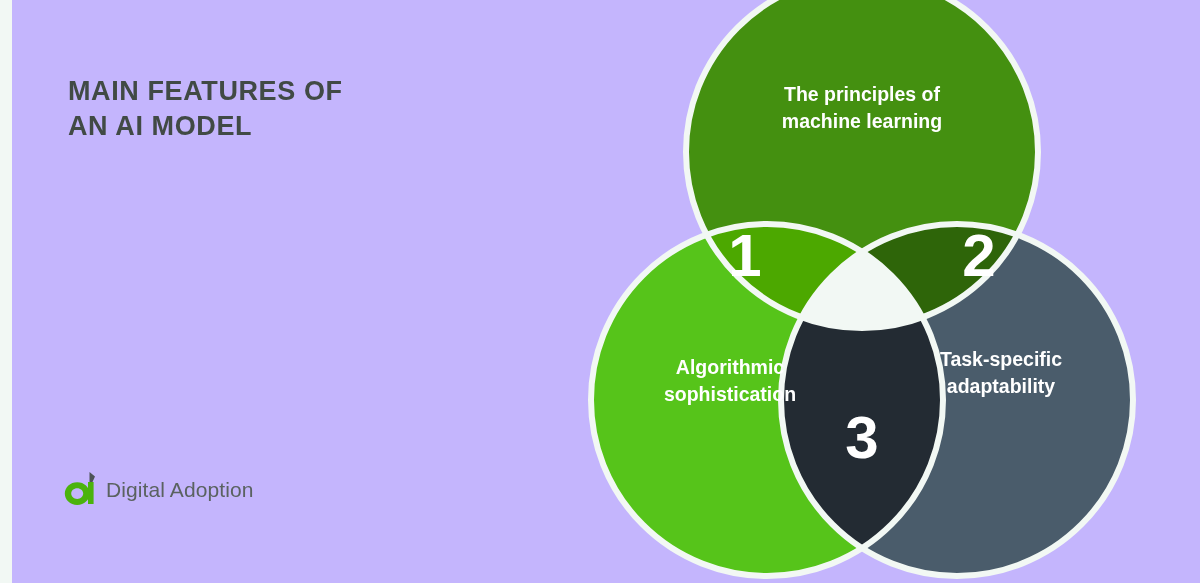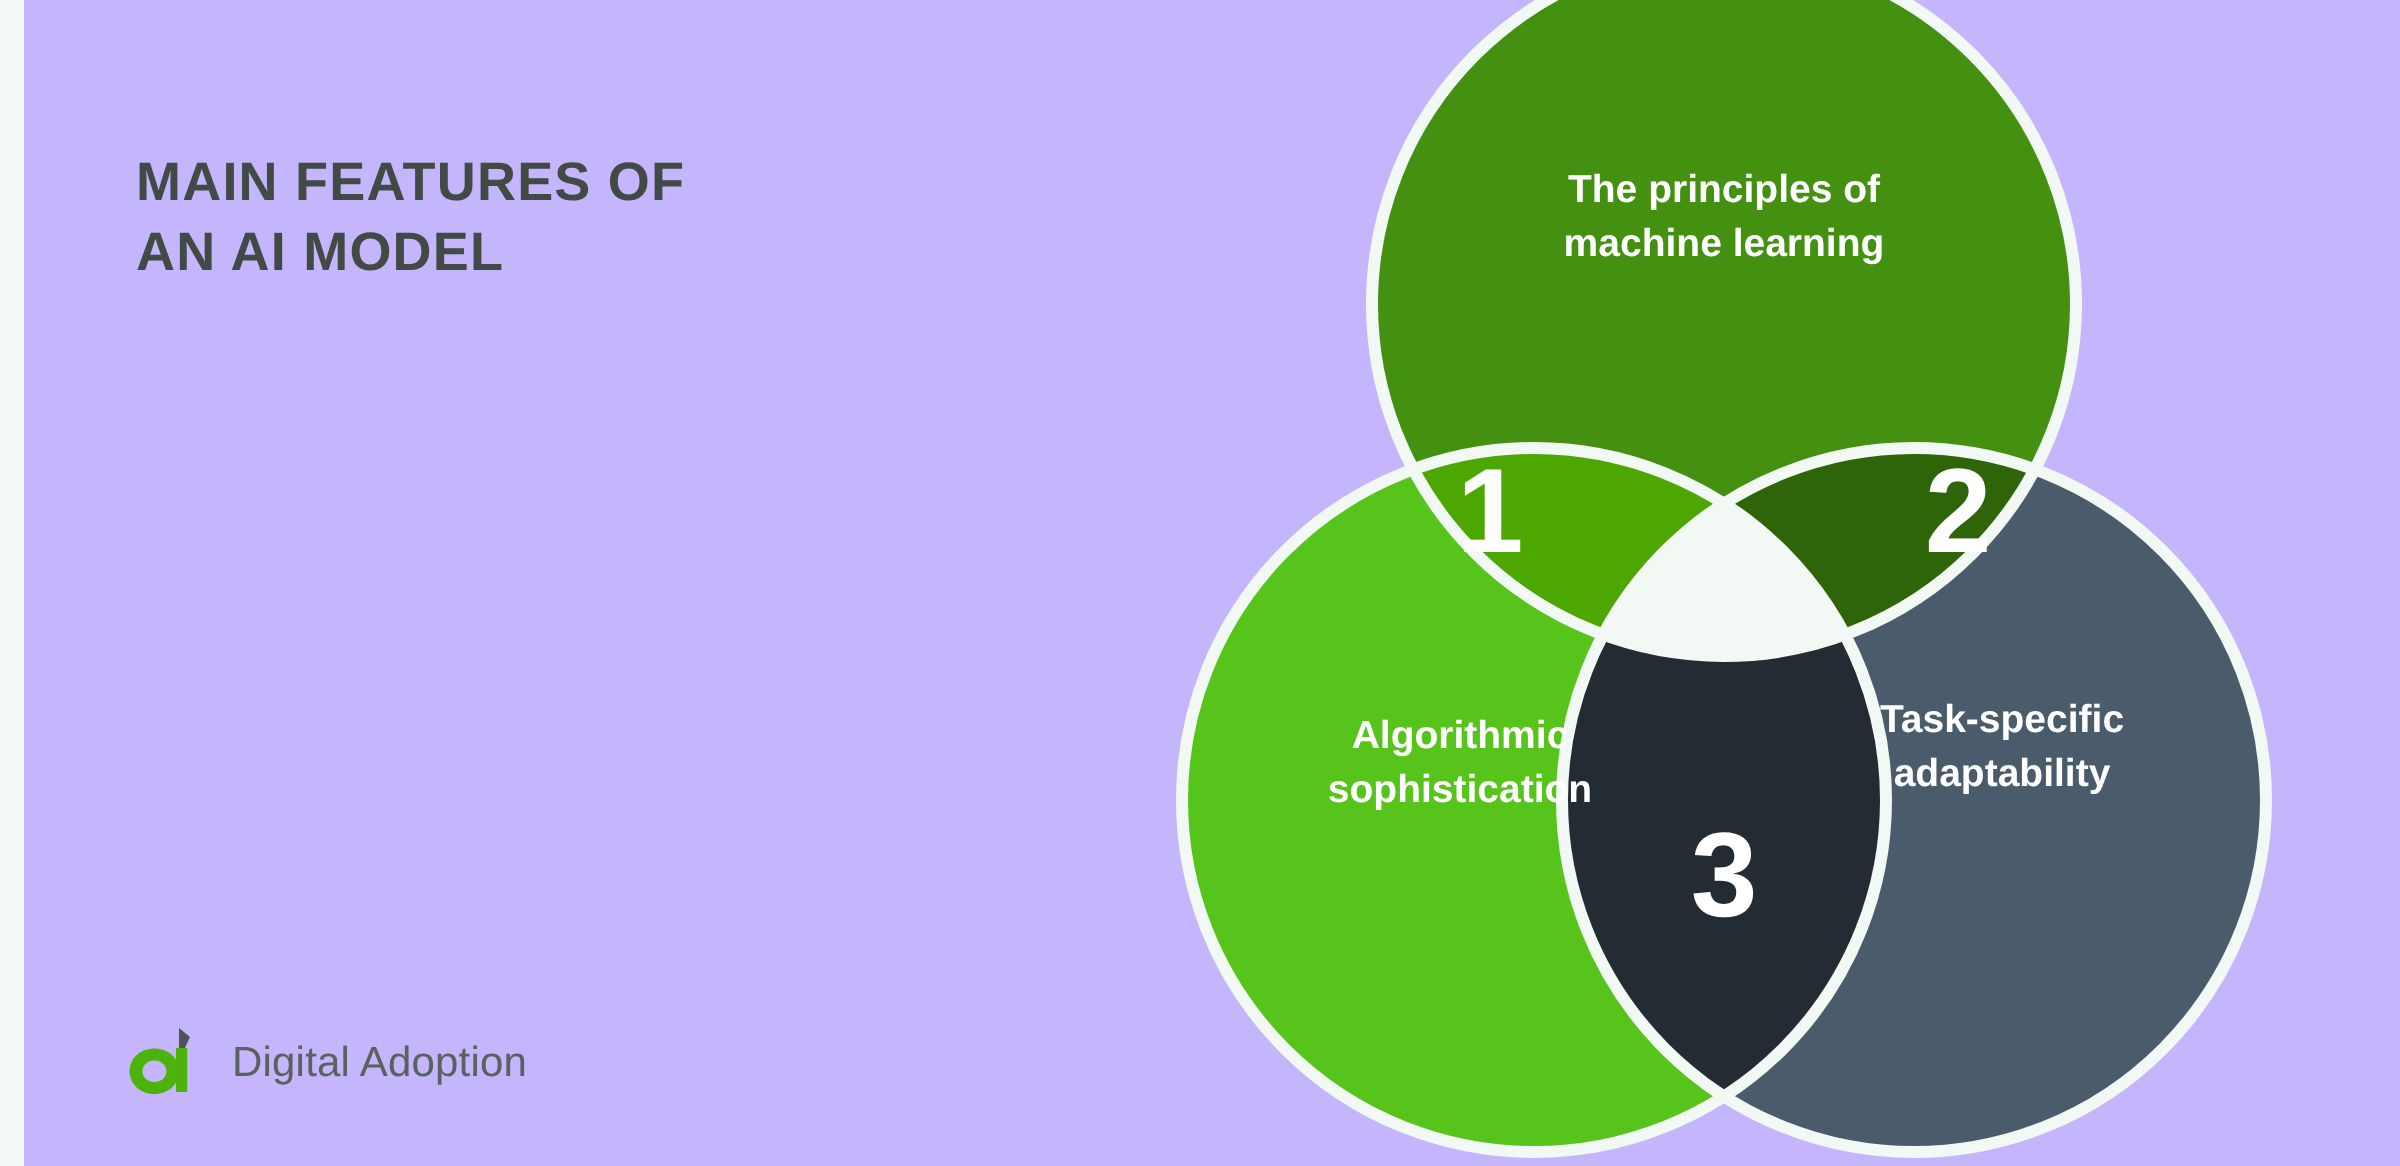--- a/index.html
+++ b/index.html
@@ -35,24 +35,24 @@
     font-weight: bold;
     letter-spacing: 0.6px;
     color: #414a45;
     text-transform: uppercase;
     white-space: pre-line;
   }
 
   .brand {
     position: absolute;
     left: 52px;
-    top: 512px;
+    top: 470px;
     display: flex;
     align-items: center;
-    gap: 16px;
+    gap: 6px;
   }
   .brand-mark {
     width: 36px;
     height: 40px;
     display: block;
     flex: 0 0 auto;
   }
   .brand-text {
     font-family: "Liberation Sans", sans-serif;
     font-size: 21px;

